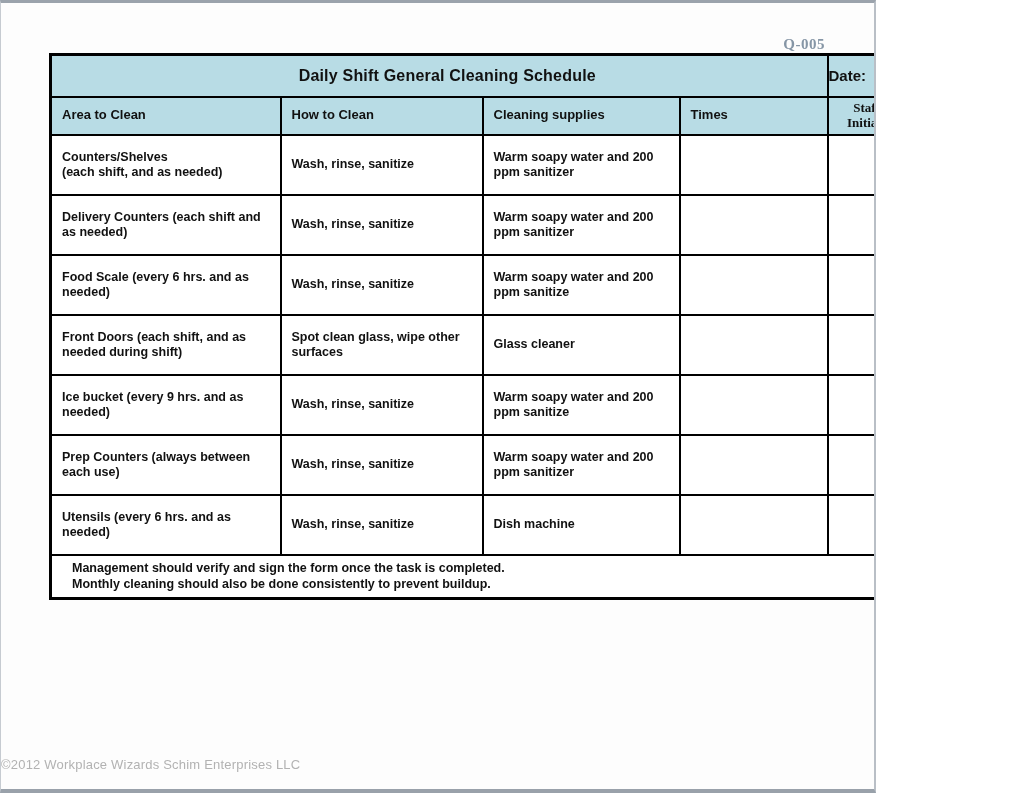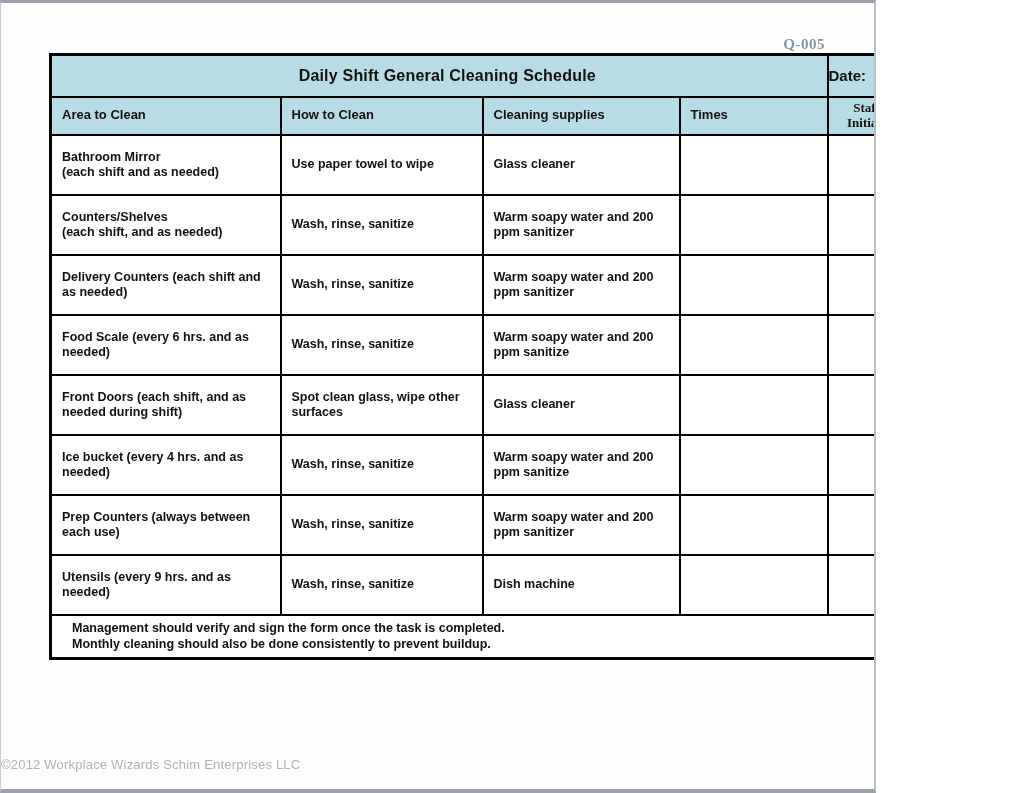--- a/index.html
+++ b/index.html
@@ -125,29 +125,20 @@
           <th>Cleaning supplies</th>
           <th>Times</th>
           <th class="center">Staff
 Initials</th>
           <th class="center">Mgt.
 Shelves</th>
         </tr>
     </thead>
     <tbody id="table-body">
         <tr>
-          <td>Bathroom  Mirror
-(each shift and as needed)</td>
-          <td>Use paper towel to wipe</td>
-          <td>Glass cleaner</td>
-          <td></td>
-          <td></td>
-          <td></td>
-        </tr>
-        <tr>
           <td>Counters/Shelves
 (each shift, and as needed)</td>
           <td>Wash, rinse, sanitize</td>
           <td>Warm soapy water and 200
 ppm sanitizer</td>
           <td></td>
           <td></td>
           <td></td>
         </tr>
         <tr>
@@ -174,41 +165,41 @@
           <td>Front Doors (each shift, and as
 needed during shift)</td>
           <td>Spot clean glass, wipe other
 surfaces</td>
           <td>Glass cleaner</td>
           <td></td>
           <td></td>
           <td></td>
         </tr>
         <tr>
-          <td>Ice bucket (every 4 hrs. and as
+          <td>Ice bucket (every 9 hrs. and as
 needed)</td>
           <td>Wash, rinse, sanitize</td>
           <td>Warm soapy water and 200
 ppm sanitize</td>
           <td></td>
           <td></td>
           <td></td>
         </tr>
         <tr>
           <td>Prep Counters (always between
 each use)</td>
           <td>Wash, rinse, sanitize</td>
           <td>Warm soapy water and 200
 ppm sanitizer</td>
           <td></td>
           <td></td>
           <td></td>
         </tr>
         <tr>
-          <td>Utensils (every 9 hrs. and as
+          <td>Utensils (every 6 hrs. and as
 needed)</td>
           <td>Wash, rinse, sanitize</td>
           <td>Dish machine</td>
           <td></td>
           <td></td>
           <td></td>
         </tr>
       </tbody>
     <tfoot>
       <tr>

